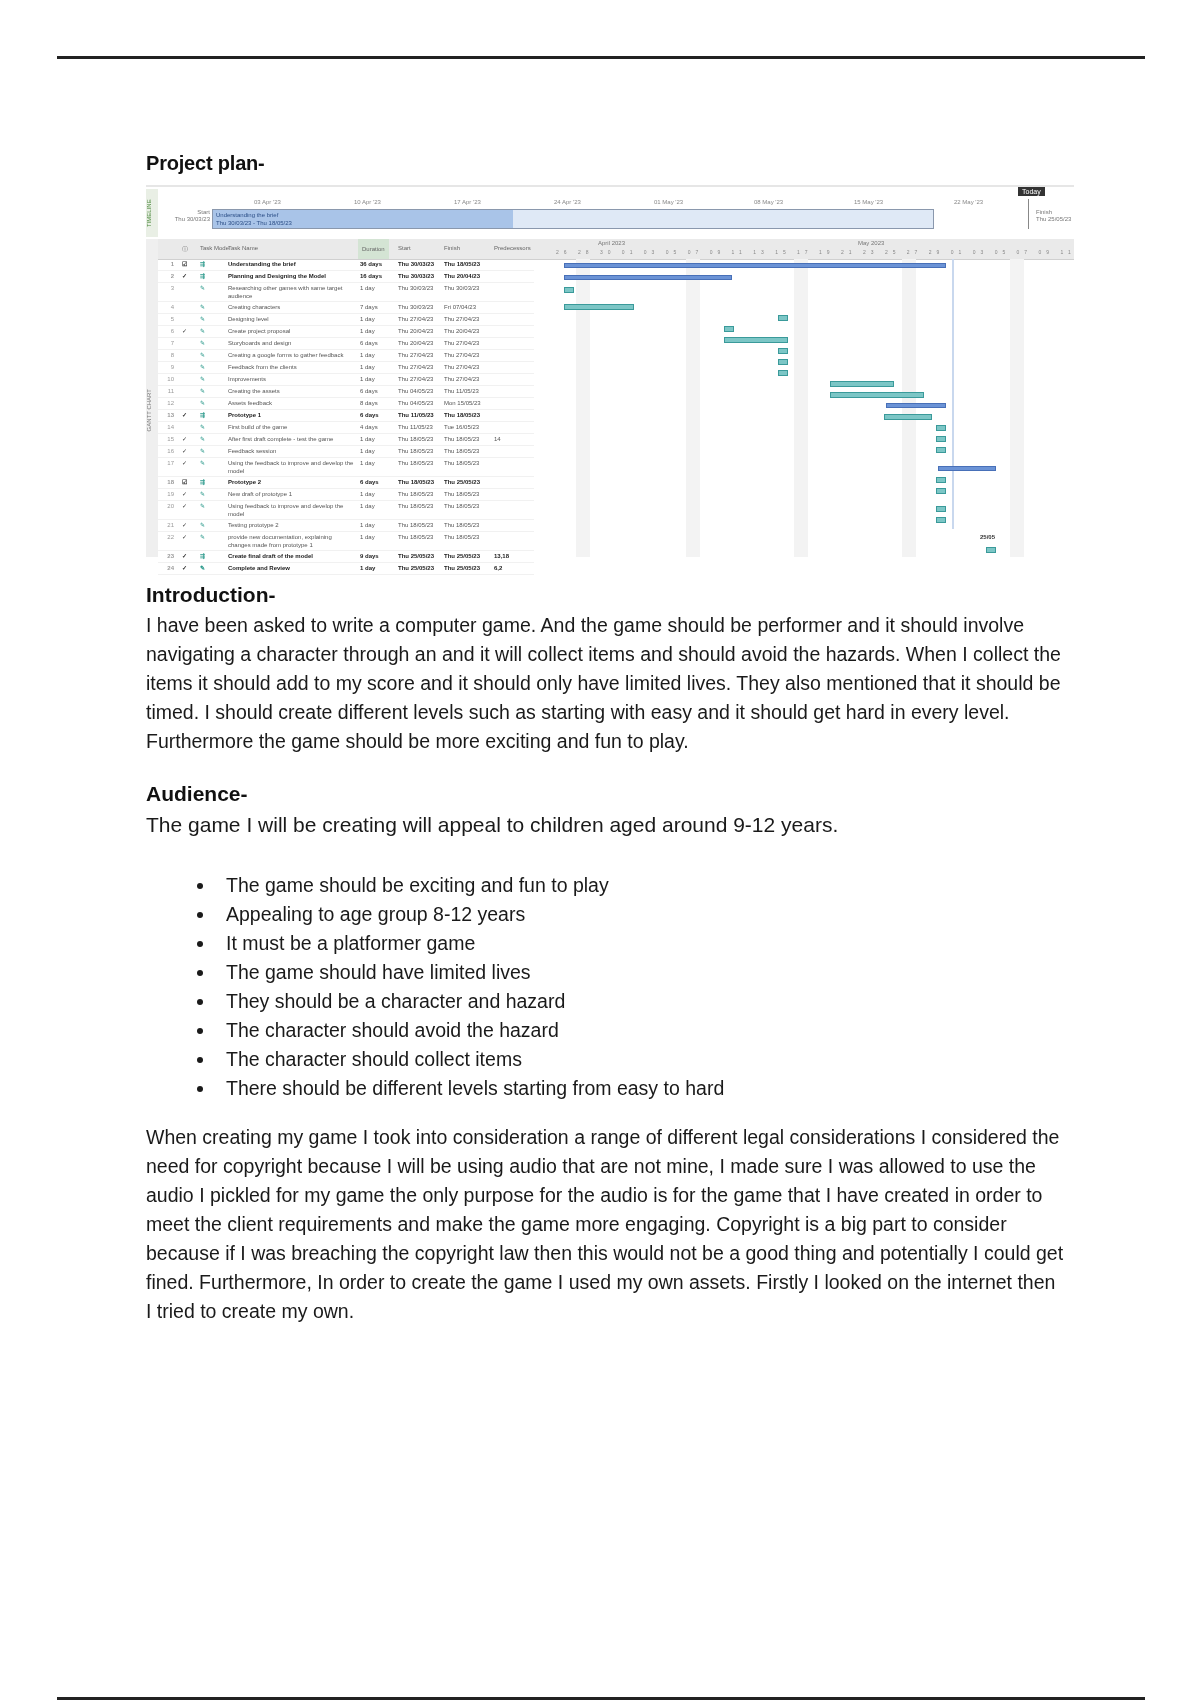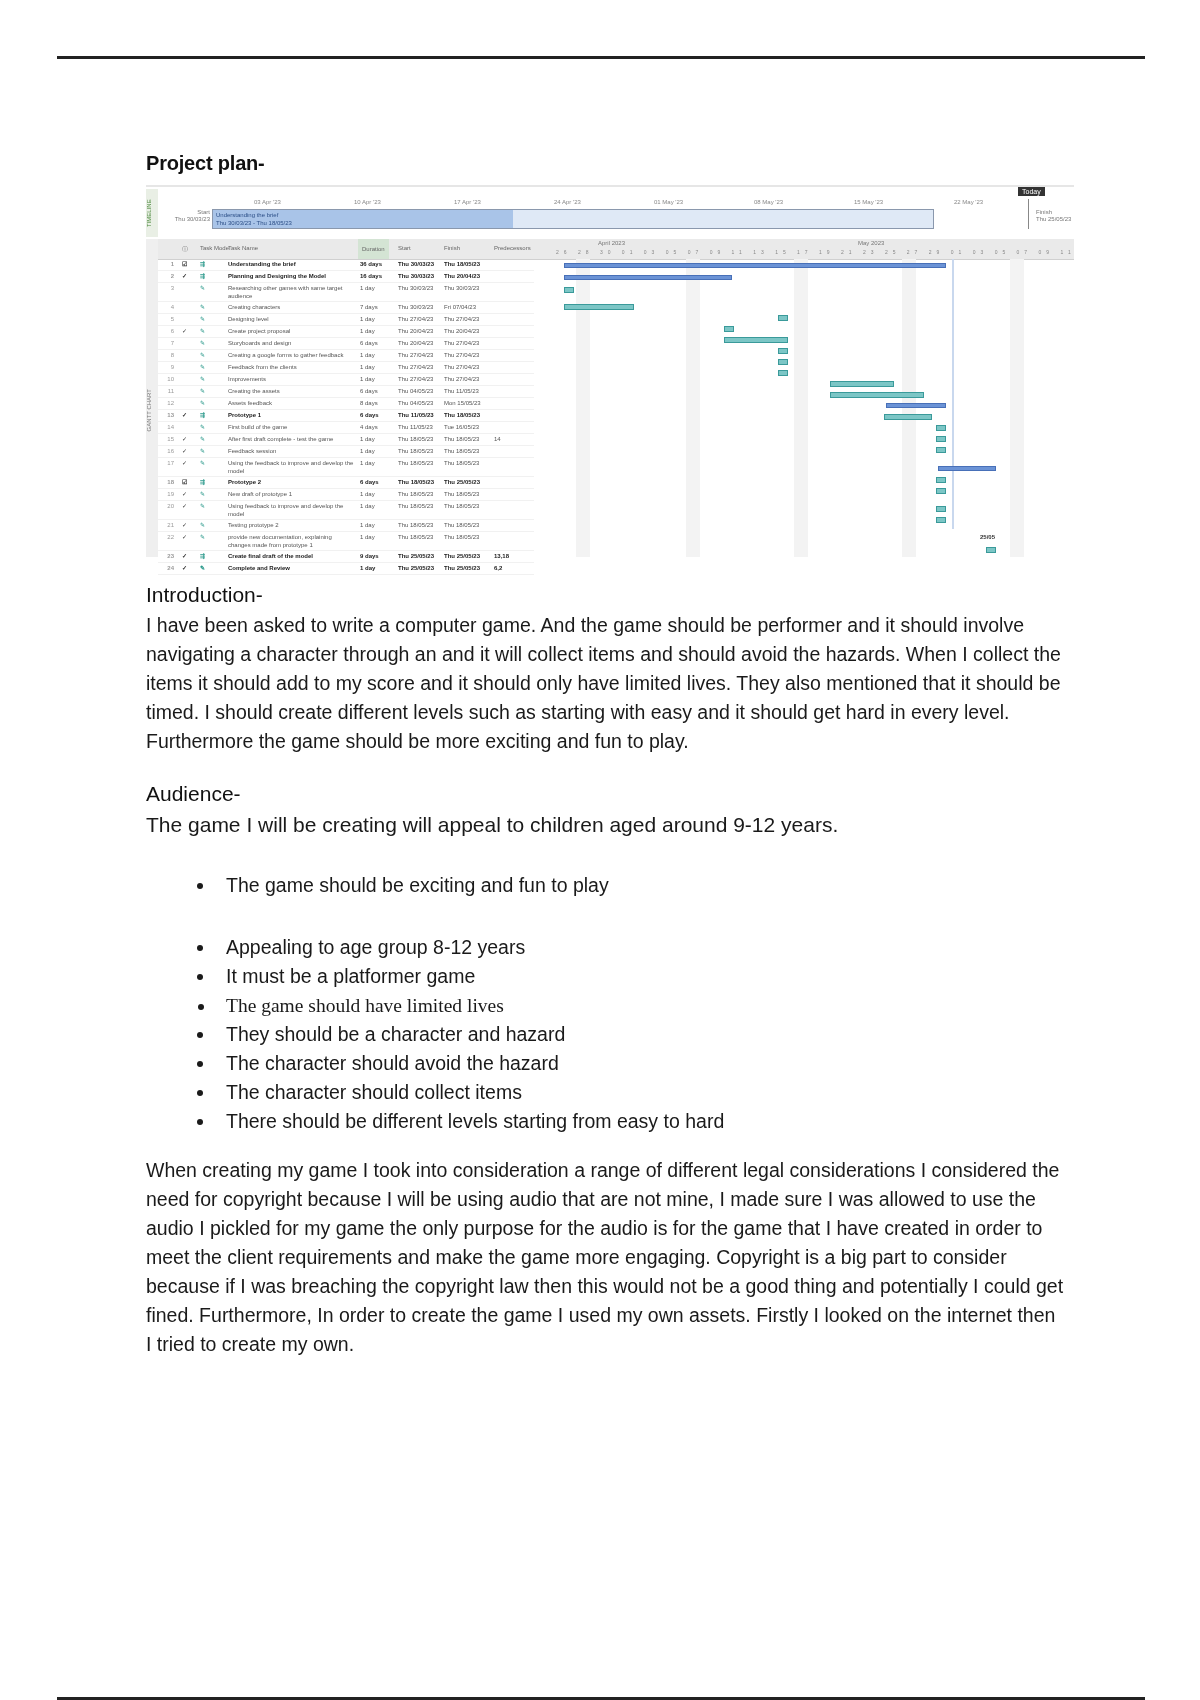--- a/index.html
+++ b/index.html
@@ -4,21 +4,21 @@
 <style>
   html, body { margin: 0; padding: 0; background: #ffffff; }
   body { width: 1200px; height: 1700px; position: relative; font-family: "Liberation Sans", sans-serif; color: #111; overflow: hidden; }
   .rule { position: absolute; left: 57px; width: 1088px; height: 3px; background: #222; }
   .rule.top { top: 56px; }
   .rule.bottom { top: 1697px; }
   .content { position: absolute; left: 146px; top: 152px; width: 920px; }
   h2 { font-size: 20px; font-weight: bold; margin: 0; letter-spacing: -0.2px; }
   h3 { font-size: 19px; font-weight: bold; margin: 0; }
   p { font-size: 19.5px; line-height: 29px; margin: 0; color: #1a1a1a; }
-  .sec-title { font-size: 21px; font-weight: normal; margin: 0; }
+  .sec-title { font-size: 21px; font-weight: bold; margin: 0; }
 
   
   .gantt { position: relative; width: 928px; height: 372px; margin-top: 10px; background: #fff; font-size: 6px; color: #666; }
   .tl-band { position: absolute; left: 0; top: 0; width: 928px; height: 52px; border-top: 2px solid #e6e6e6; background: #fff; }
   .tl-side { position: absolute; left: 0; top: 2px; width: 12px; height: 48px; background: #e9efe5; color: #4c8a3d; font-size: 6px; writing-mode: vertical-rl; transform: rotate(180deg); text-align: center; }
   .tl-start { position: absolute; left: 18px; top: 22px; width: 46px; text-align: right; font-size: 6px; color: #777; line-height: 7px; }
   .tl-bar { position: absolute; left: 66px; top: 22px; width: 720px; height: 18px; background: #dfe9f6; border: 1px solid #8a98ad; }
   .tl-bar .done { position: absolute; left: 0; top: 0; height: 18px; width: 300px; background: #a9c4e8; }
   .tl-bar .lbl { position: absolute; left: 3px; top: 1px; font-size: 6px; color: #2b4e86; line-height: 8px; }
   .tl-tick { position: absolute; top: 12px; font-size: 6px; color: #888; }
@@ -382,23 +382,23 @@
   <h3 class="sec-title">Introduction-</h3>
   <p style="margin-top:4px">I have been asked to write a computer game. And the game should be performer and it should involve navigating a character through an and it will collect items and should avoid the hazards. When I collect the items it should add to my score and it should only have limited lives.  They also mentioned that it should be timed. I should create different levels such as starting with easy and it should get hard in every level. Furthermore the game should be more exciting and fun to play.</p>
 
   <div style="height:26px"></div>
   <h3 class="sec-title">Audience-</h3>
   <p style="font-size:21px; margin-top:4px">The game I will be creating will appeal to children aged around 9-12 years.</p>
 
   <div style="height:30px"></div>
   <ul id="req-list" style="margin:2px 0 0 0; padding-left:70px; font-size:19.5px; line-height:29px; color:#1a1a1a;">
       <li style="padding-left: 10px;">The game should be exciting and fun to play</li>
-      <li style="padding-left: 10px; margin-top: 33px;">Appealing to age group 8-12 years</li>
+      <li style="padding-left: 10px;">Appealing to age group 8-12 years</li>
       <li style="padding-left: 10px;">It must be a platformer game</li>
-      <li style="padding-left: 10px; font-family: Liberation Serif, serif;">The game should have limited lives</li>
+      <li style="padding-left: 10px;">The game should have limited lives</li>
       <li style="padding-left: 10px;">They should be a character and hazard</li>
       <li style="padding-left: 10px;">The character should avoid the hazard</li>
       <li style="padding-left: 10px;">The character should collect items</li>
       <li style="padding-left: 10px;">There should be different levels starting from easy to hard</li>
     </ul>
 
   <div style="height:18px"></div>
   <p style="margin-top:2px">When creating my game I took into consideration a range of different legal considerations I considered the need for copyright because I will be using audio that are not mine, I made sure I was allowed to use the audio I pickled for my game the only purpose for the audio is for the game that I have created in order to meet the client requirements and make the game more engaging. Copyright is a big part to consider because if I was breaching the copyright law then this would not be a good thing and potentially I could get fined. Furthermore, In order to create the game I used my own assets. Firstly I looked on the internet then I tried to create my own.</p>
 </div>
 

